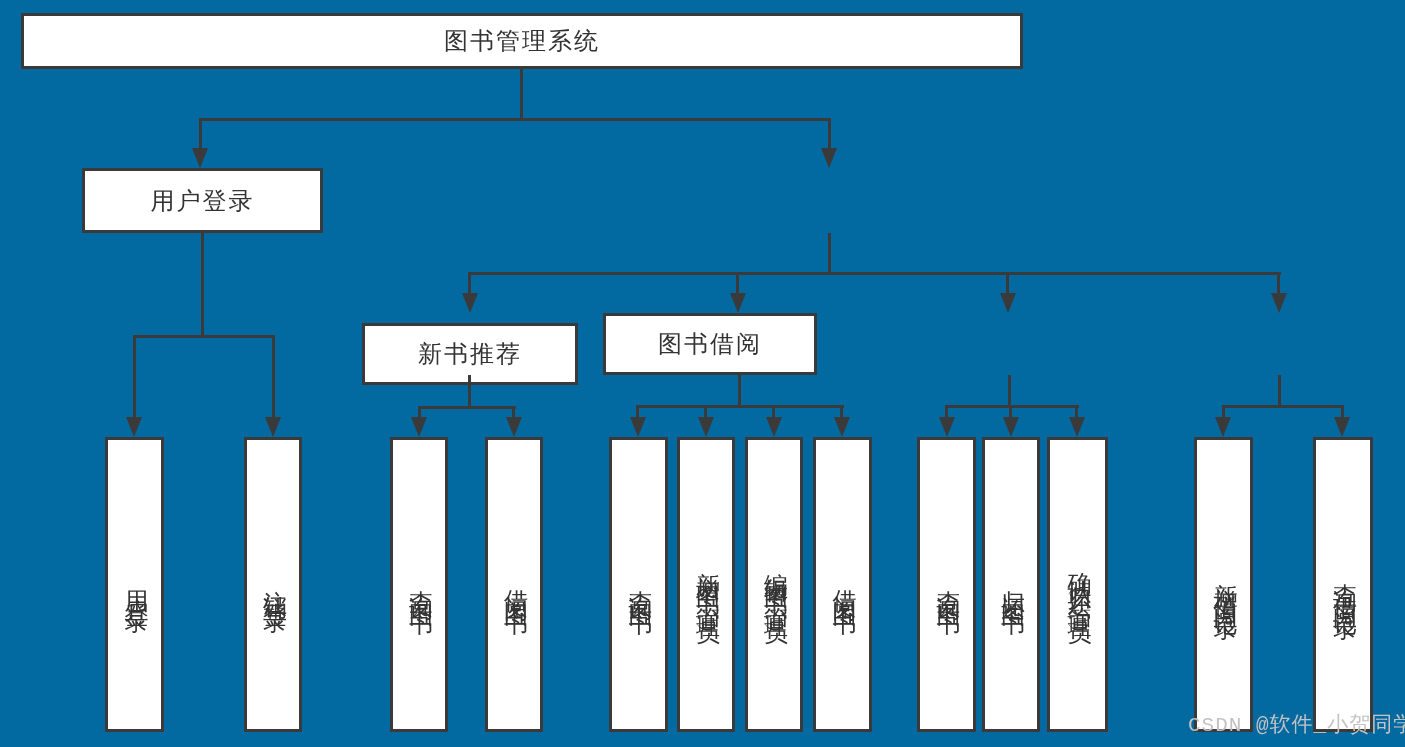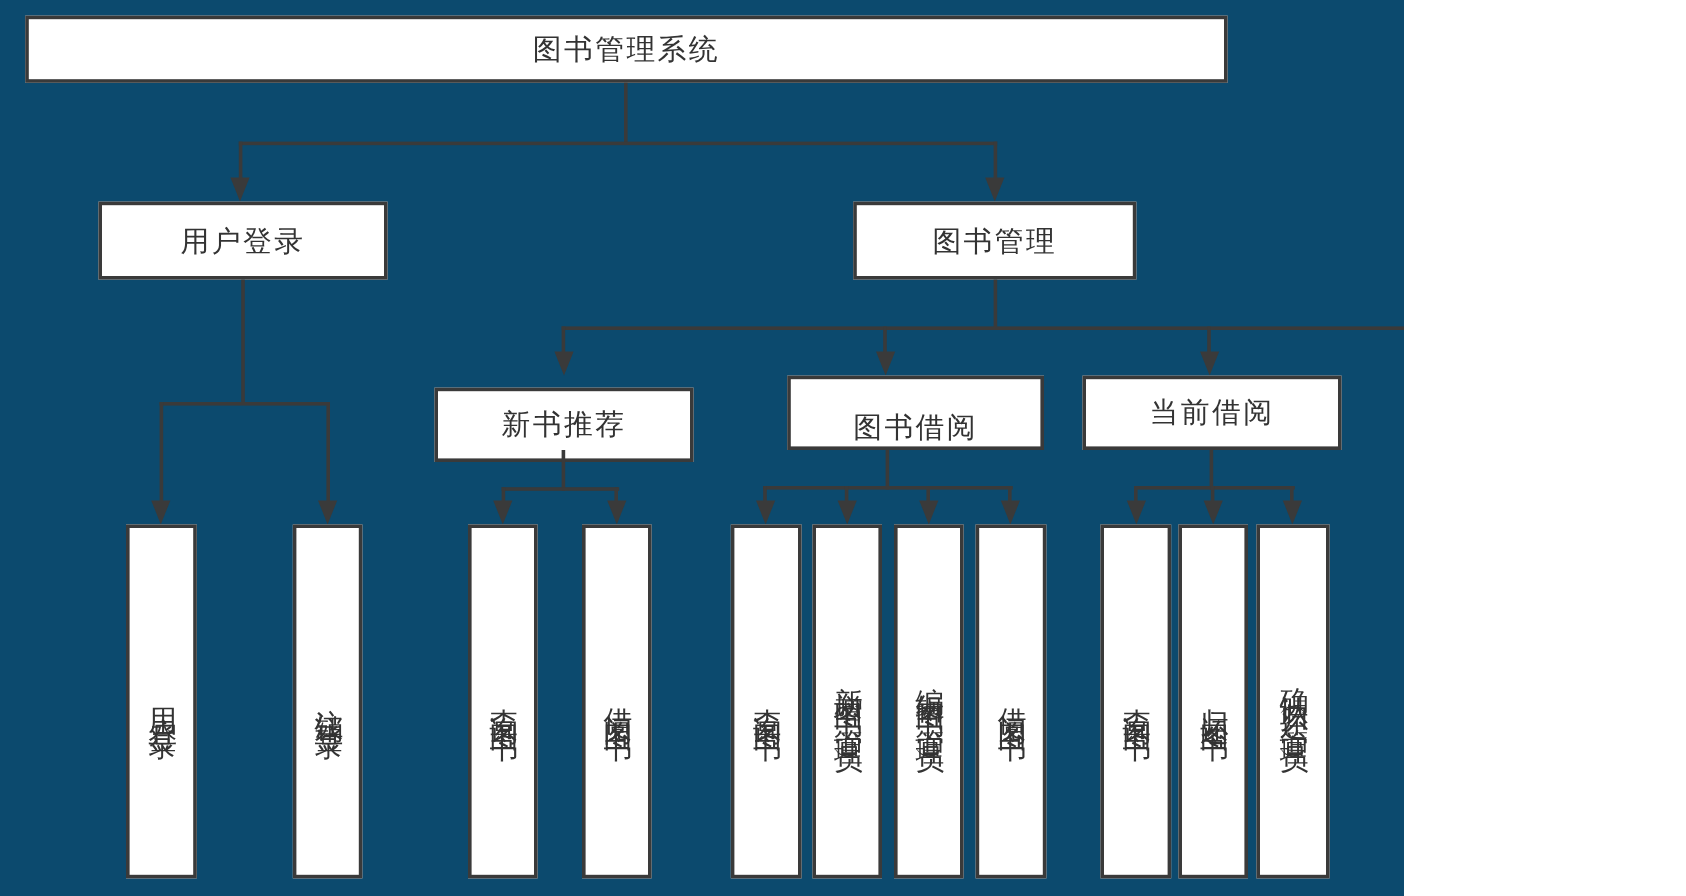--- a/index.html
+++ b/index.html
@@ -1,18 +1,18 @@
 <!DOCTYPE html>
 <html><head>
 <meta charset="utf-8">
 <style>
   html,body{margin:0;padding:0;background:#fff;}
   .canvas{
-    position:relative;width:1170px;height:747px;background:#0c4a6e;overflow:hidden;
-    font-family:Liberation Serif, serif;color:#333;
+    position:relative;width:1405px;height:747px;background:#0369a1;overflow:hidden;
+    font-family:Liberation Mono, monospace;color:#333;
   }
   
   .node{
     position:absolute;background:#fff;border:3px solid #3a3a3a;box-sizing:border-box;
     display:flex;align-items:center;justify-content:center;
     font-size:24px;letter-spacing:2px;color:#333;white-space:nowrap;
   }
   .vnode{
     position:absolute;background:#fff;border:3px solid #3a3a3a;box-sizing:border-box;
     display:flex;align-items:center;justify-content:center;
@@ -47,23 +47,20 @@
   <div class="vl" style="left:520px;top:69px;height:50px;"></div>
   <div class="hl" style="left:199px;top:118px;width:632px;"></div>
   <div class="vl" style="left:199px;top:118px;height:32px;"></div>
   <div class="head" style="left:192px;top:148px;"></div>
   <div class="vl" style="left:828px;top:118px;height:32px;"></div>
   <div class="head" style="left:821px;top:148px;"></div>
 
   <div class="node" style="left:82px;top:168px;width:241px;height:65px;">
     <span>用户登录</span>
   </div>
-  <div class="node" style="left:711px;top:168px;width:236px;height:65px;">
-    <span>图书管理</span>
-  </div>
 
   <div class="vl" style="left:201px;top:233px;height:104px;"></div>
   <div class="hl" style="left:133px;top:335px;width:141px;"></div>
   <div class="vl" style="left:133px;top:335px;height:84px;"></div>
   <div class="head" style="left:126px;top:417px;"></div>
   <div class="vl" style="left:272px;top:335px;height:84px;"></div>
   <div class="head" style="left:265px;top:417px;"></div>
 
   <div class="vl" style="left:828px;top:233px;height:41px;"></div>
   <div class="hl" style="left:468px;top:272px;width:813px;"></div>
@@ -72,25 +69,22 @@
   <div class="vl" style="left:736px;top:272px;height:24px;"></div>
   <div class="head" style="left:730px;top:293px;"></div>
   <div class="vl" style="left:1006px;top:272px;height:24px;"></div>
   <div class="head" style="left:1000px;top:293px;"></div>
   <div class="vl" style="left:1277px;top:272px;height:24px;"></div>
   <div class="head" style="left:1271px;top:293px;"></div>
 
   <div class="node" style="left:362px;top:313px;width:216px;height:62px;margin-top:10px;">
     <span>新书推荐</span>
   </div>
-  <div class="node" style="left:656px;top:313px;width:214px;height:62px;align-items:flex-end;">
+  <div class="node" style="left:603px;top:313px;width:214px;height:62px;">
     <span>图书借阅</span>
-  </div>
-  <div class="node" style="left:902px;top:313px;width:216px;height:62px;">
-    <span>当前借阅</span>
   </div>
 
   <div class="vl" style="left:468px;top:375px;height:34px;"></div>
   <div class="hl" style="left:418px;top:406px;width:98px;"></div>
   <div class="vl" style="left:418px;top:406px;height:13px;"></div>
   <div class="head" style="left:411px;top:417px;"></div>
   <div class="vl" style="left:512px;top:406px;height:13px;"></div>
   <div class="head" style="left:506px;top:417px;"></div>
 
   <div class="vl" style="left:738px;top:375px;height:33px;"></div>

